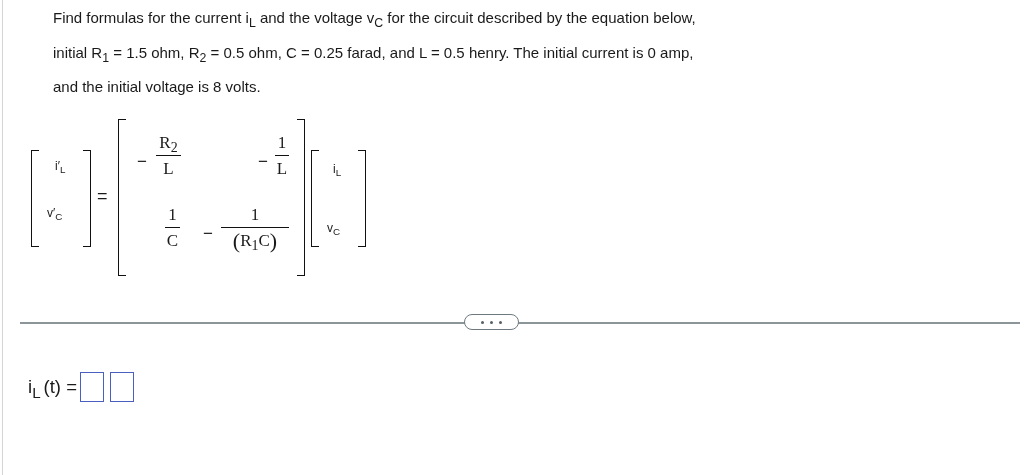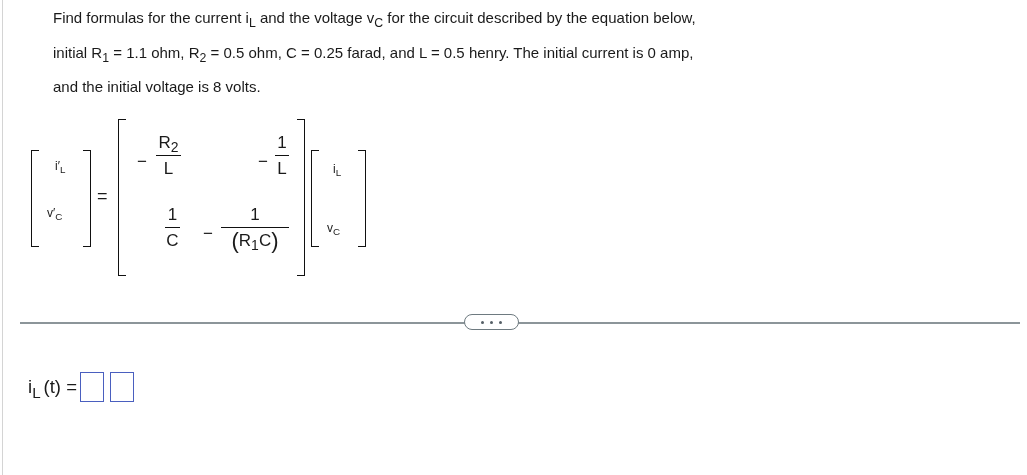--- a/index.html
+++ b/index.html
@@ -9,21 +9,21 @@
       font-family: "Liberation Sans", sans-serif;
     }
     .left-rule { position: absolute; left: 2px; top: 0; width: 1px; height: 475px; background: #d4d4d4; }
     .prompt { position: absolute; left: 29px; top: 1px; width: 980px; font-size: 15px; line-height: 34.5px; margin-left: 24px; }
     .prompt .line { white-space: nowrap; display: block; }
     sub { font-size: 0.82em; vertical-align: -0.32em; line-height: 0; }
     .bracket { position: absolute; border: 1.6px solid #111; }
     .bracket.l { border-right: none; width: 7px; }
     .bracket.r { border-left: none; width: 7px; }
     .mtext { position: absolute; font-size: 12px; line-height: 1; white-space: nowrap; }
-    .frac { position: absolute; text-align: center; font-size: 17px; }
+    .frac { position: absolute; text-align: center; font-size: 17px; font-family: Liberation Serif, serif; }
     .frac .num { display: block; line-height: 20px; }
     .frac .bar { display: block; height: 1.4px; background: #111; margin: 2px 0 3px 0; }
     .frac .den { display: block; line-height: 20px; }
     .minus { position: absolute; font-size: 17px; }
     .divider { position: absolute; left: 20px; top: 322px; width: 1000px; height: 1.5px; background: #8c9599; }
     .ellipsis {
       position: absolute; left: 464px; top: 314px; width: 55px; height: 16px;
       border: 1.4px solid #6e7a80; border-radius: 9px; background: #fff;
       display: flex; align-items: center; justify-content: center; cursor: pointer;
       box-sizing: border-box;
@@ -39,21 +39,21 @@
 </head>
 <body>
 
 <div class="left-rule"></div>
 
 <div class="prompt">
   <span class="line">
     <span>Find formulas for the current i</span><sub>L</sub><span> and the voltage v</span><sub>C</sub><span> for the circuit described by the equation below,</span>
   </span>
   <span class="line">
-    <span>initial R</span><sub>1</sub><span> = 1.1 ohm, R</span><sub>2</sub><span> = 0.5 ohm, C = 0.25 farad, and L = 0.5 henry. The initial current is 0 amp,</span>
+    <span>initial R</span><sub>1</sub><span> = 1.5 ohm, R</span><sub>2</sub><span> = 0.5 ohm, C = 0.25 farad, and L = 0.5 henry. The initial current is 0 amp,</span>
   </span>
   <span class="line">and the initial voltage is 8 volts.</span>
 </div>
 
 <div>
 
   <div class="bracket l" style="left:31px; top:150px; height:95px;"></div>
   <div class="bracket r" style="left:83px; top:150px; height:95px;"></div>
   <div class="mtext" style="left:55px; top:160px;">
     <span>i′</span><sub>L</sub>

